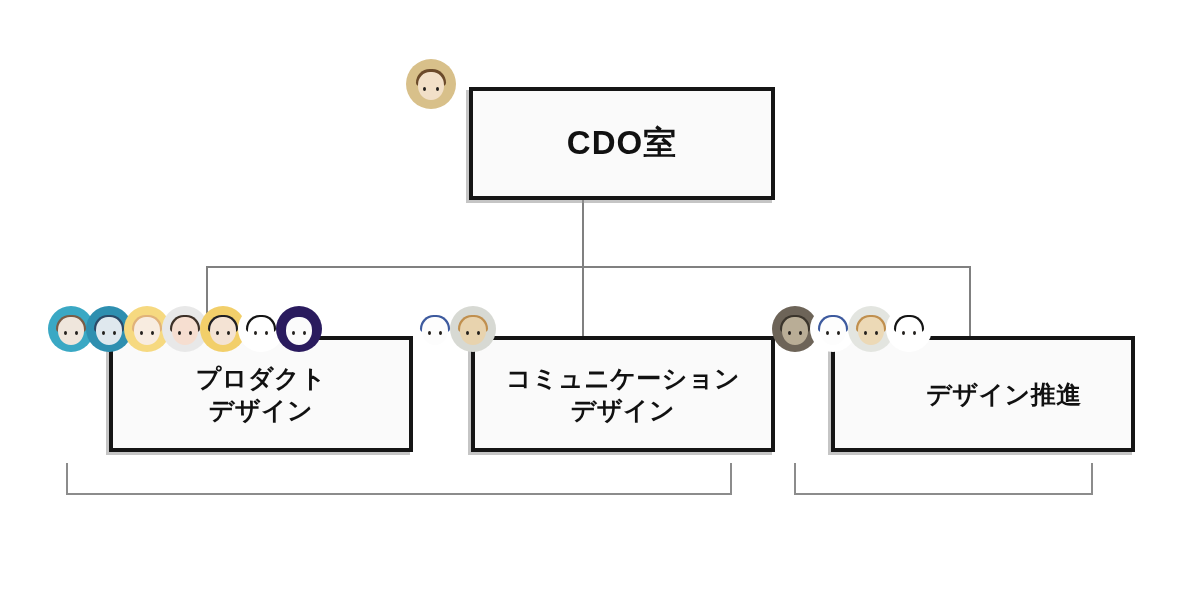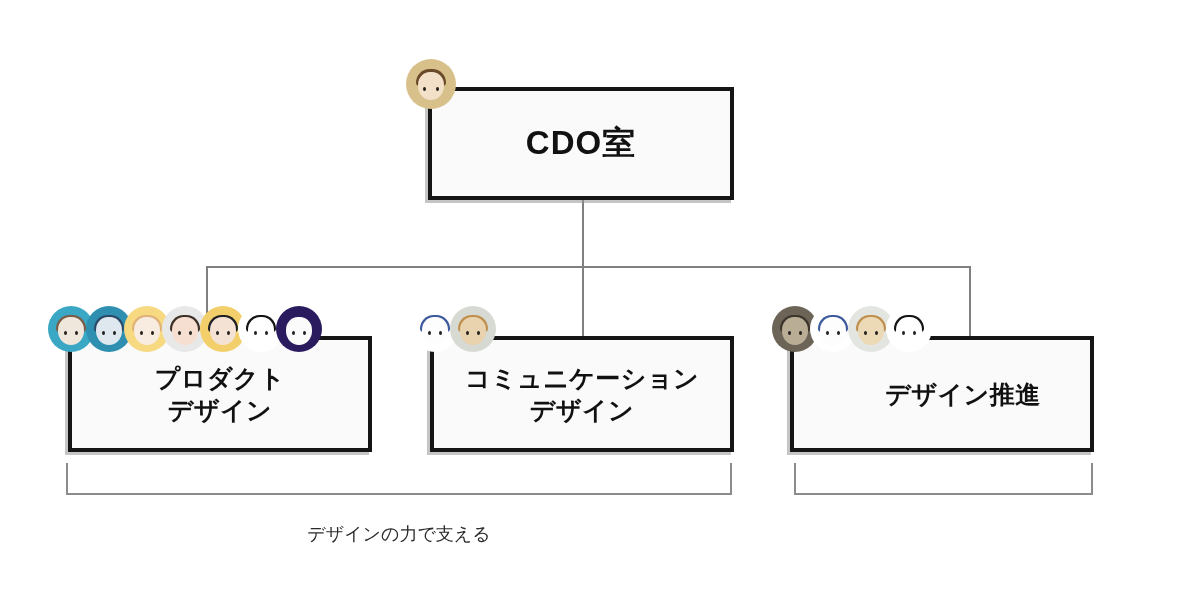--- a/index.html
+++ b/index.html
@@ -32,20 +32,21 @@
   .node {
     position: absolute;
     box-sizing: border-box;
     background: #fafafa;
     border: 4px solid #151515;
     box-shadow: -3px 3px 0 0 rgba(150,150,150,0.55);
     display: flex;
     align-items: center;
     justify-content: center;
     text-align: center;
+    margin-left: 41px;
   }
   .node-label {
     font-weight: bold;
     line-height: 1.28;
     letter-spacing: 0.5px;
     color: #111111;
     white-space: pre-line;
   }
   #node-cdo { left: 428px; top: 87px; width: 306px; height: 113px; }
   #node-cdo .node-label { font-size: 33px; letter-spacing: 1px; }
@@ -253,17 +254,16 @@
       <div class="face" style="background:#ffffff;"></div>
       <div class="eye l"></div>
         <div class="eye r"></div>
     </div>
   </div>
 
   <div class="bracket" id="bracket-left"></div>
   <div class="bracket" id="bracket-right"></div>
 
   <div class="caption" id="caption-left">
-    <div>デザインの力で支える</div>
   </div>
 
 
 </div>
 
 </body></html>

